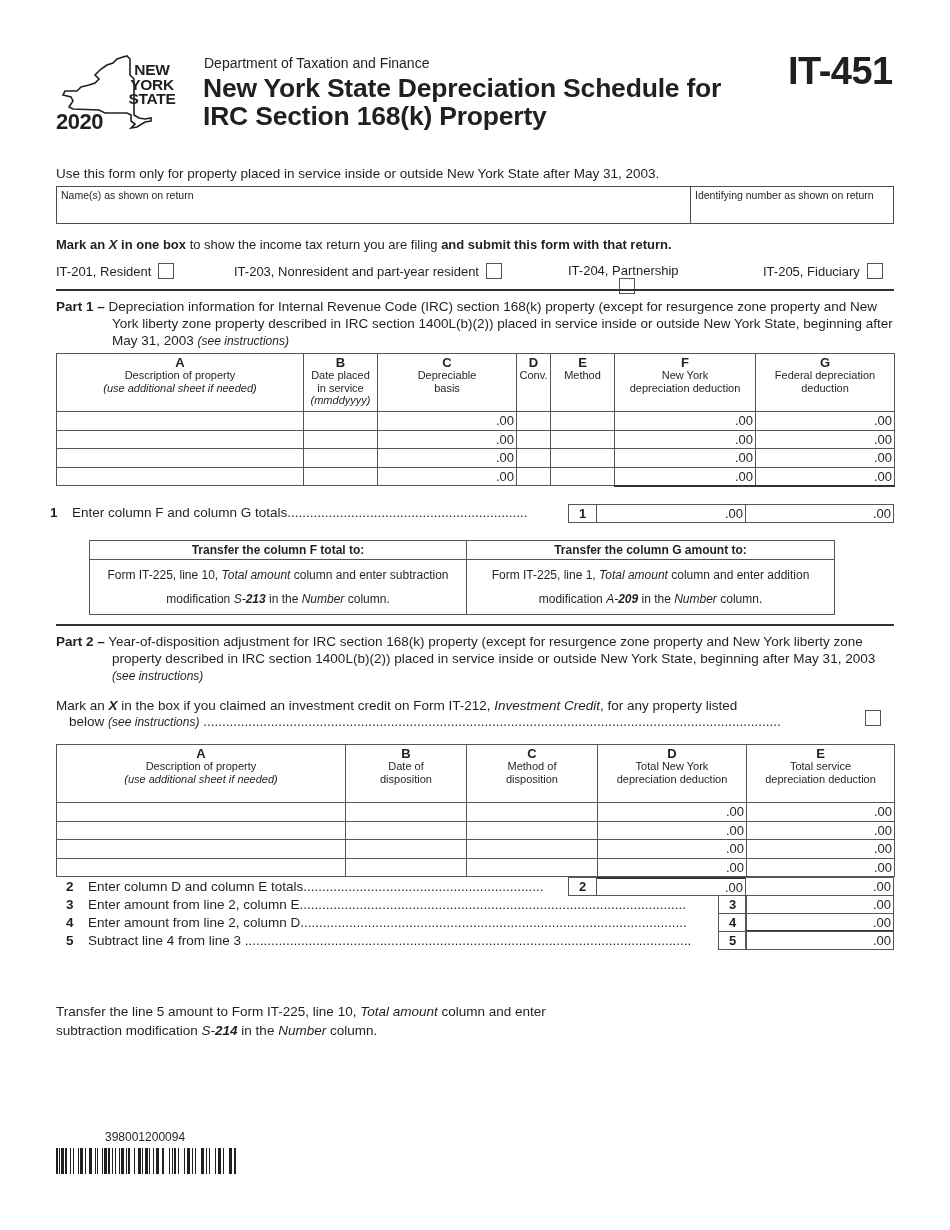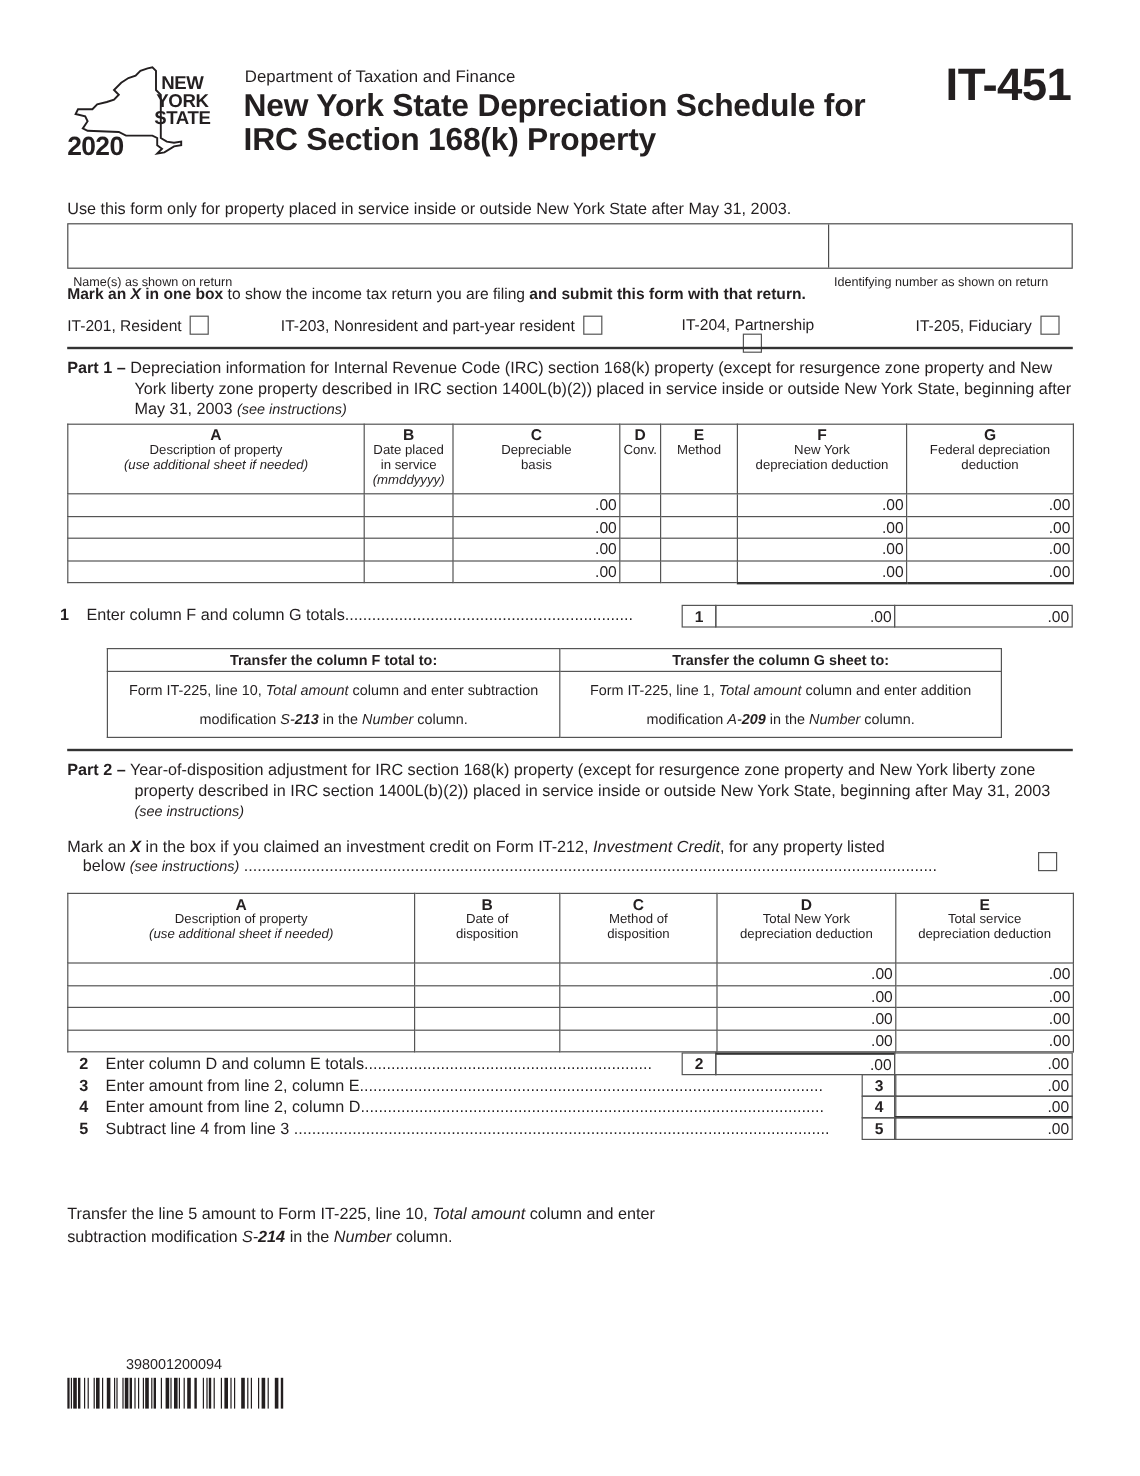--- a/index.html
+++ b/index.html
@@ -15,21 +15,21 @@
   .logo-ny { position: absolute; left: 69px; top: 8px; font-weight: bold; font-size: 15.5px; line-height: 14.5px; letter-spacing: -0.3px; text-align: center; width: 56px; }
   .logo-year { position: absolute; left: 1px; top: 56px; font-weight: bold; font-size: 22px; letter-spacing: -0.5px; line-height: 22px; }
   #dept { left: 204px; top: 55px; font-size: 14px; }
   #title { left: 203px; top: 74px; font-size: 26.5px; font-weight: bold; line-height: 28px; letter-spacing: -0.2px; }
   #formno { left: 788px; top: 50px; font-size: 38px; font-weight: bold; letter-spacing: -0.5px; }
 
   #useonly { left: 56px; top: 166px; font-size: 13.5px; }
 
   
   #namebox { left: 56px; top: 186px; width: 838px; height: 38px; border: 1px solid #4d4d4d; }
-  #namebox .lbl { position: absolute; top: 2px; font-size: 10.5px; margin-top: 40px; }
+  #namebox .lbl { position: absolute; top: 2px; font-size: 10.5px; }
   #namebox .div { position: absolute; left: 633px; top: 0; width: 1px; height: 36px; background: #4d4d4d; }
 
   #markx { left: 56px; top: 237px; font-size: 13px; }
   .cbrow { top: 263px; font-size: 13px; display: flex; align-items: center; }
   .cb { display: inline-block; width: 16px; height: 16px; border: 1px solid #555; margin-left: 7px; background: #fff; }
   #rule1 { left: 56px; top: 289px; width: 838px; height: 2px; background: #333; }
 
   
   .parttext { left: 56px; width: 840px; font-size: 13.5px; line-height: 17px; }
   .parttext .hang { padding-left: 56px; text-indent: -56px; }
@@ -183,21 +183,21 @@
 <div class="linebox" style="left:745px; top:504px; width:149px;">.00</div>
 
 <table id="xfer">
   <colgroup>
       <col style="width:377px">
       <col style="width:368px">
     </colgroup>
   <tbody>
       <tr>
     <th>Transfer the column F total to:</th>
-    <th>Transfer the column G sheet to:</th>
+    <th>Transfer the column G amount to:</th>
   </tr>
   <tr>
     <td><span>Form IT-225, line 10, </span><i>Total amount</i><span> column and enter subtraction modification </span><i>S-</i><b><i>213</i></b><span> in the </span><i>Number</i><span> column.</span></td>
     <td><span>Form IT-225, line 1, </span><i>Total amount</i><span> column and enter addition modification </span><i>A-</i><b><i>209</i></b><span> in the </span><i>Number</i><span> column.</span></td>
   </tr>
 </tbody>
   </table>
 
 <div id="rule2" class="abs"></div>
 

